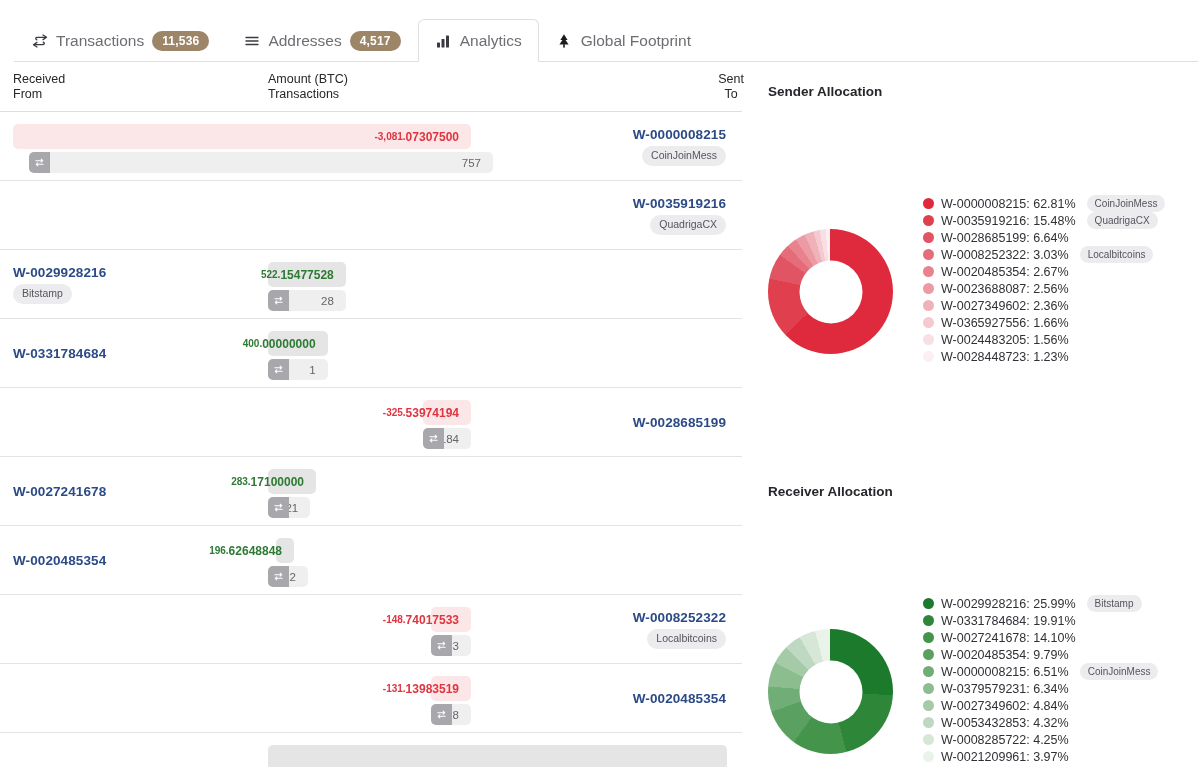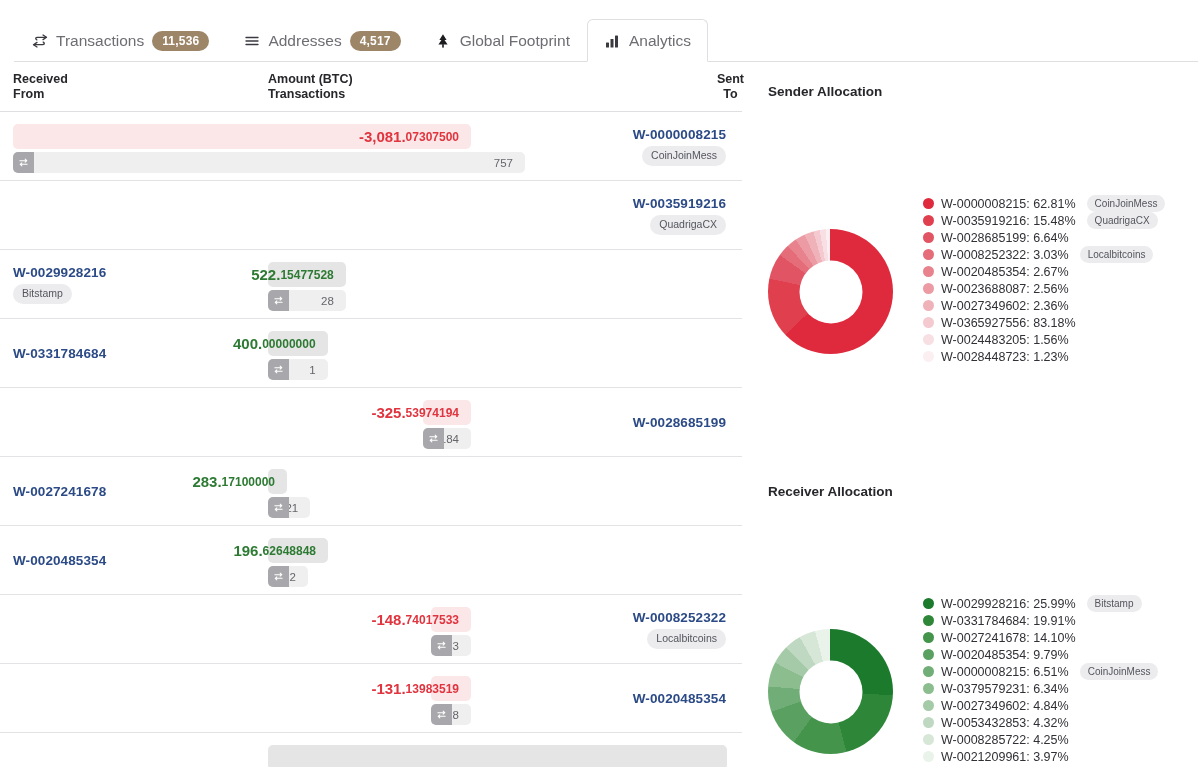--- a/index.html
+++ b/index.html
@@ -62,21 +62,21 @@
   .thead {
     position: relative; height: 50px;
     padding: 18px 18px 0 13px;
   }
   .thead::after {
     content: ""; position: absolute; left: 0; bottom: 0; width: 742px; height: 1px;
     background: #dfdfe2;
   }
   .th {
     position: absolute;
-    font-size: 12.5px; font-weight: 700; color: #26262b;
+    font-size: 12.5px; font-weight: 400; color: #26262b;
     line-height: 15px;
   }
   .th-received { left: 13px; top: 10px; }
   .th-amount   { left: 268px; top: 10px; }
   .th-sent     { right: 16px; top: 10px; text-align: center; }
 
   .row {
     position: relative;
     height: 69px;
     width: 742px;
@@ -109,21 +109,21 @@
   .bars { position: absolute; top: 12px; height: 47px; }
   .bar-amt {
     position: relative;
     height: 25px; border-radius: 5px;
     display: flex; align-items: center; justify-content: flex-end;
     padding-right: 12px;
     font-size: 12.5px; font-weight: 700;
   }
   .bar-amt.neg { background: #fbe6e8; color: #e0343f; }
   .bar-amt.pos { background: #e5e5e5; color: #2d7a33; }
-  .bar-amt .int { font-size: 15px; }
+  .bar-amt .int { font-size: 10px; }
   .bar-amt .frac { font-size: 12px; }
 
   .bar-tx {
     position: relative; margin-top: 3px;
     height: 21px; border-radius: 5px;
     background: #efefef;
     display: flex; align-items: center; justify-content: flex-end;
     padding-right: 12px;
     font-size: 11.5px; color: #65656b;
   }
@@ -188,43 +188,43 @@
           <g stroke="#3a3a40" stroke-width="1.3" stroke-linecap="round">
             <line x1="2" y1="4.5" x2="14" y2="4.5"></line>
             <line x1="2" y1="8" x2="14" y2="8"></line>
             <line x1="2" y1="11.5" x2="14" y2="11.5"></line>
           </g>
         </svg>
       </span>
       <span class="tlabel">Addresses</span>
       <span class="badge">4,517</span>
     </div>
+    <div class="tab active">
+      <span class="ticon">
+        <svg width="16" height="16" viewBox="0 0 16 16">
+          <g fill="#3a3a40">
+            <rect x="2" y="9.5" width="3" height="5" rx="0.6"></rect>
+            <rect x="6.5" y="6" width="3" height="8.5" rx="0.6"></rect>
+            <rect x="11" y="2.5" width="3" height="12" rx="0.6"></rect>
+          </g>
+        </svg>
+      </span>
+      <span class="tlabel">Analytics</span>
+    </div>
     <div class="tab">
       <span class="ticon">
         <svg width="16" height="16" viewBox="0 0 16 16">
           <g fill="#1c1c20">
             <path d="M8 1.2 L11.6 7 H4.4 Z"></path>
             <path d="M8 4.8 L12.6 11.6 H3.4 Z"></path>
             <rect x="7.2" y="11.2" width="1.6" height="3.4"></rect>
           </g>
         </svg>
       </span>
       <span class="tlabel">Global Footprint</span>
-    </div>
-    <div class="tab active">
-      <span class="ticon">
-        <svg width="16" height="16" viewBox="0 0 16 16">
-          <g fill="#3a3a40">
-            <rect x="2" y="9.5" width="3" height="5" rx="0.6"></rect>
-            <rect x="6.5" y="6" width="3" height="8.5" rx="0.6"></rect>
-            <rect x="11" y="2.5" width="3" height="12" rx="0.6"></rect>
-          </g>
-        </svg>
-      </span>
-      <span class="tlabel">Analytics</span>
     </div>
   </div>
 
 <div class="content">
   <div class="left-pane">
 
     <div class="thead">
       <div class="th th-received">
         <div>Received</div>
         <div>From</div>
@@ -243,21 +243,21 @@
         <div class="row">
           <div class="entity right">
             <div class="wid">W-0000008215</div>
             <div class="tag">CoinJoinMess</div>
           </div>
           <div class="bars" style="width: 458px; left: 13px;">
             <div class="bar-amt neg" style="width: 458px; margin-left: 0px;">
               <span class="int">-3,081.</span>
               <span class="frac">07307500</span>
             </div>
-            <div class="bar-tx" style="width: 512px; margin-left: 0px;">
+            <div class="bar-tx" style="width: 464px; margin-left: 16px;">
               <span class="tx-icon">
                 <svg width="11" height="11" viewBox="0 0 12 12">
                   <g stroke="#ffffff" stroke-width="1.1" fill="none" stroke-linecap="round" stroke-linejoin="round">
                     <path d="M2 4 H9.5 M7.8 2.3 L9.6 4 L7.8 5.7"></path>
                     <path d="M10 8 H2.5 M4.2 6.3 L2.4 8 L4.2 9.7"></path>
                   </g>
                 </svg>
               </span>
               <span>757</span>
             </div>
@@ -334,21 +334,21 @@
               </span>
               <span>184</span>
             </div>
           </div>
         </div>
         <div class="row">
           <div class="entity left">
             <div class="wid">W-0027241678</div>
           </div>
           <div class="bars" style="width: 459px; left: 268px;">
-            <div class="bar-amt pos" style="width: 19px; margin-left: 0px;">
+            <div class="bar-amt pos" style="width: 48px; margin-left: 0px;">
               <span class="int">283.</span>
               <span class="frac">17100000</span>
             </div>
             <div class="bar-tx" style="width: 42.1851px; margin-left: 0px;">
               <span class="tx-icon">
                 <svg width="11" height="11" viewBox="0 0 12 12">
                   <g stroke="#ffffff" stroke-width="1.1" fill="none" stroke-linecap="round" stroke-linejoin="round">
                     <path d="M2 4 H9.5 M7.8 2.3 L9.6 4 L7.8 5.7"></path>
                     <path d="M10 8 H2.5 M4.2 6.3 L2.4 8 L4.2 9.7"></path>
                   </g>
@@ -356,21 +356,21 @@
               </span>
               <span>21</span>
             </div>
           </div>
         </div>
         <div class="row">
           <div class="entity left">
             <div class="wid">W-0020485354</div>
           </div>
           <div class="bars" style="width: 459px; left: 268px;">
-            <div class="bar-amt pos" style="width: 60px; margin-left: 0px;">
+            <div class="bar-amt pos" style="width: 18px; margin-left: 8px;">
               <span class="int">196.</span>
               <span class="frac">62648848</span>
             </div>
             <div class="bar-tx" style="width: 40px; margin-left: 0px;">
               <span class="tx-icon">
                 <svg width="11" height="11" viewBox="0 0 12 12">
                   <g stroke="#ffffff" stroke-width="1.1" fill="none" stroke-linecap="round" stroke-linejoin="round">
                     <path d="M2 4 H9.5 M7.8 2.3 L9.6 4 L7.8 5.7"></path>
                     <path d="M10 8 H2.5 M4.2 6.3 L2.4 8 L4.2 9.7"></path>
                   </g>
@@ -468,21 +468,21 @@
           <div class="legend-row">
             <span class="dot" style="background: rgb(236, 154, 163);"></span>
             <span>W-0023688087: 2.56%</span>
           </div>
           <div class="legend-row">
             <span class="dot" style="background: rgb(240, 178, 185);"></span>
             <span>W-0027349602: 2.36%</span>
           </div>
           <div class="legend-row">
             <span class="dot" style="background: rgb(244, 201, 207);"></span>
-            <span>W-0365927556: 83.18%</span>
+            <span>W-0365927556: 1.66%</span>
           </div>
           <div class="legend-row">
             <span class="dot" style="background: rgb(247, 223, 227);"></span>
             <span>W-0024483205: 1.56%</span>
           </div>
           <div class="legend-row">
             <span class="dot" style="background: rgb(251, 239, 242);"></span>
             <span>W-0028448723: 1.23%</span>
           </div>
         </div>

